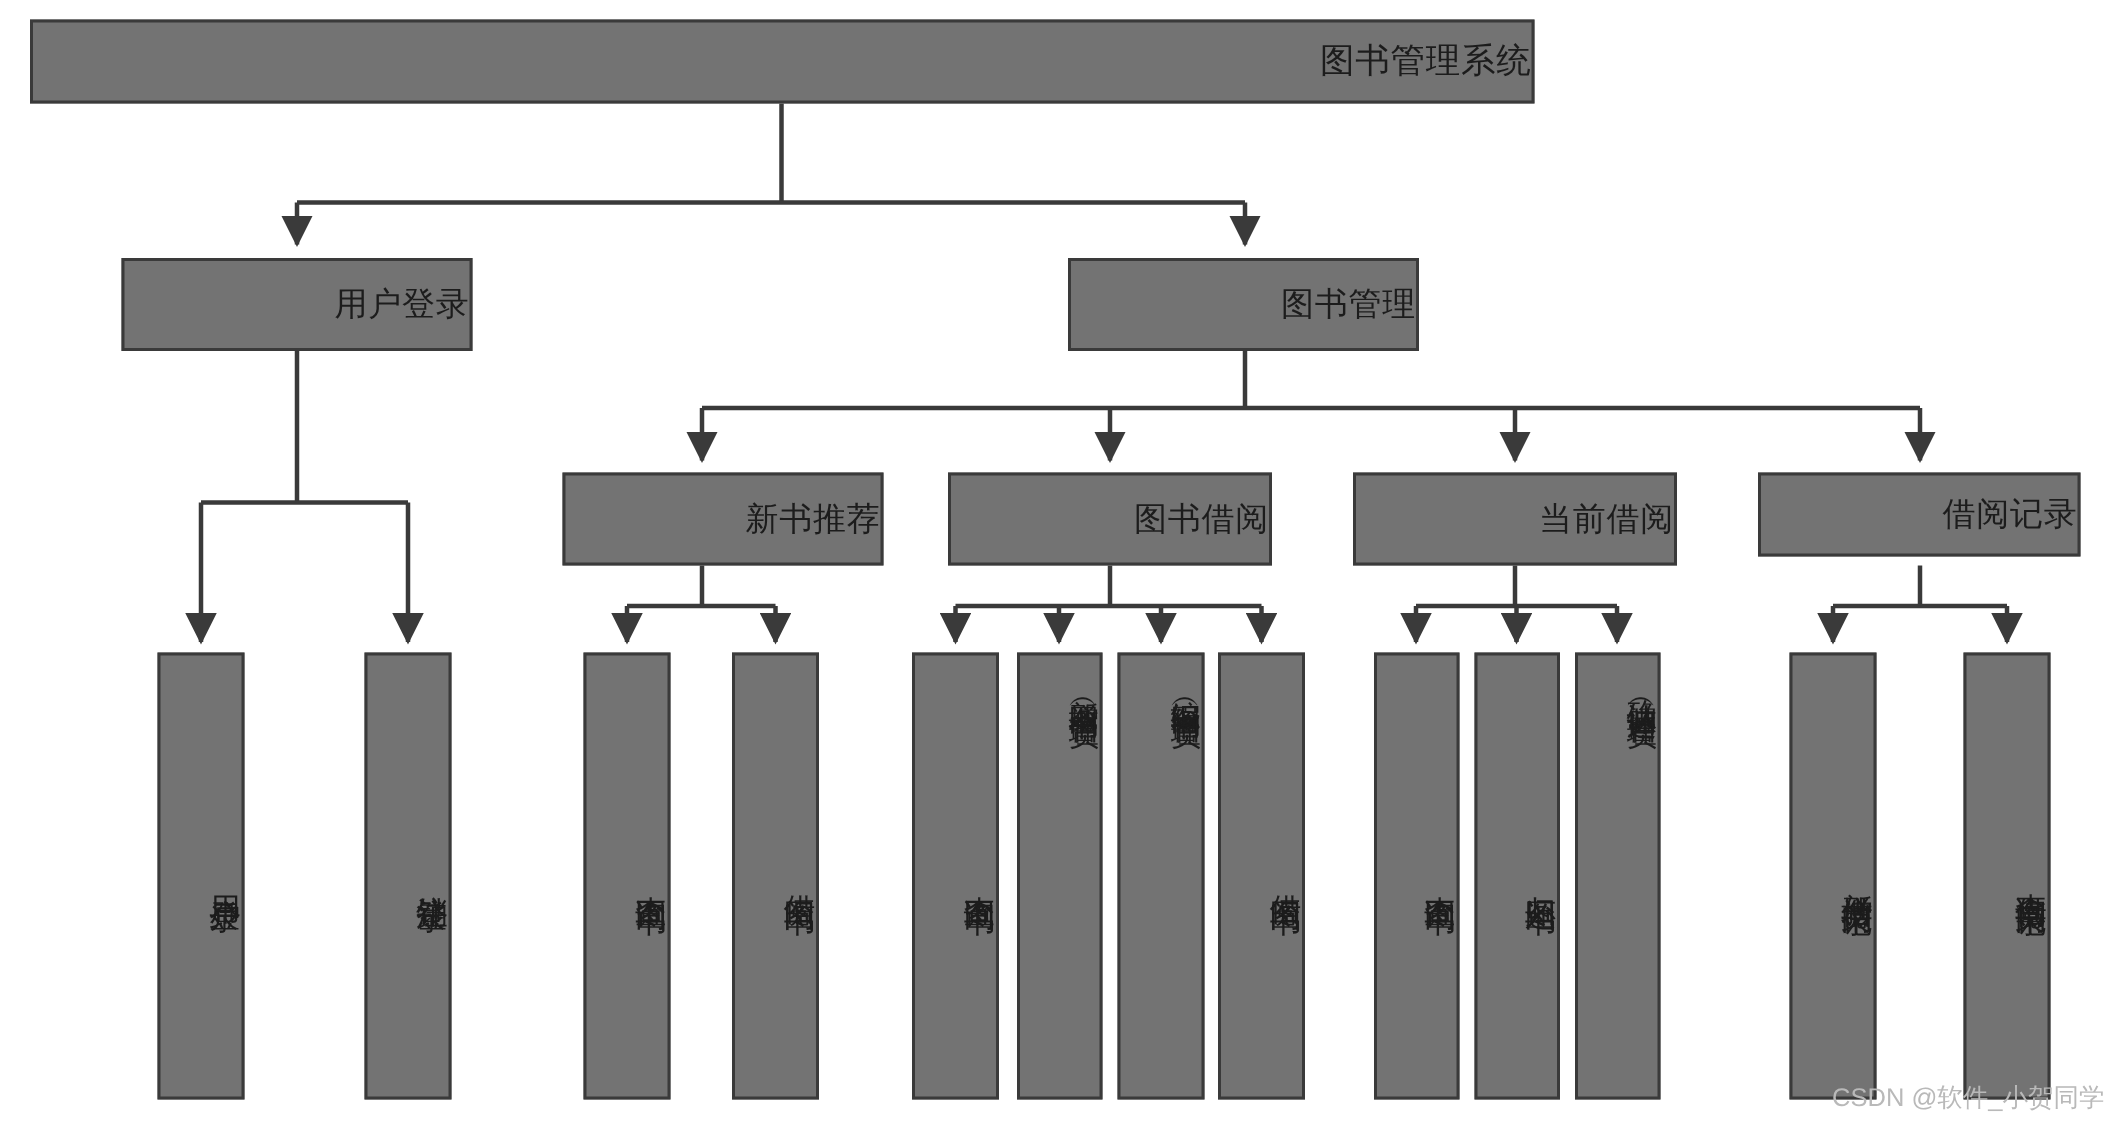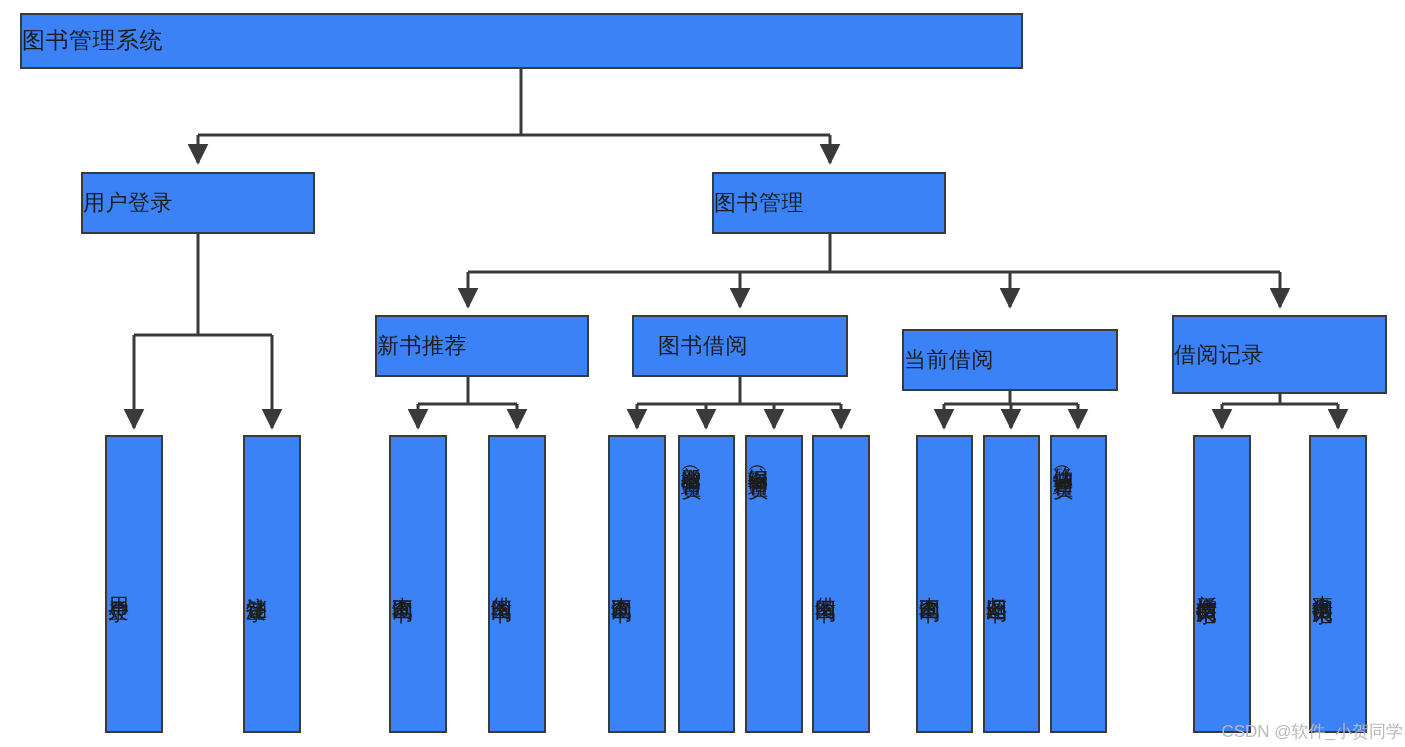--- a/index.html
+++ b/index.html
@@ -20,25 +20,25 @@
     position: absolute;
     left: 0;
     top: 0;
     width: 1405px;
     height: 747px;
     pointer-events: none;
   }
   .node {
     position: absolute;
     box-sizing: border-box;
-    background: #3b82f6;
+    background: #737373;
     border: 2px solid #3a3a3a;
     display: flex;
     align-items: center;
-    justify-content: flex-start;
+    justify-content: flex-end;
     color: #1c1c1c;
     z-index: 2;
   }
   .node .label {
     display: block;
     text-align: center;
     line-height: 1.18;
     white-space: nowrap;
   }
   
@@ -149,25 +149,25 @@
   </div>
 
   <div class="node horiz" style="left:362px; top:315px; width:214px; height:62px;margin-left:13px;">
     <span class="label">新书推荐</span>
   </div>
 
   <div class="node horiz" style="left:632px; top:315px; width:216px; height:62px;padding-left:24px;">
     <span class="label">图书借阅</span>
   </div>
 
-  <div class="node horiz" style="left:902px; top:315px; width:216px; height:62px;margin-top:14px;">
+  <div class="node horiz" style="left:902px; top:315px; width:216px; height:62px;">
     <span class="label">当前借阅</span>
   </div>
 
-  <div class="node horiz" style="left:1172px; top:315px; width:215px; height:79px;font-family:Liberation Serif, serif;">
+  <div class="node horiz" style="left:1172px; top:315px; width:215px; height:56px;font-family:Liberation Serif, serif;">
     <span class="label">借阅记录</span>
   </div>
 
   <div class="node vert mid" style="left:105px; top:435px; width:58px; height:298px;">
     <span class="label">用户登录</span>
   </div>
 
   <div class="node vert mid" style="left:243px; top:435px; width:58px; height:298px;">
     <span class="label">注销登录</span>
   </div>

